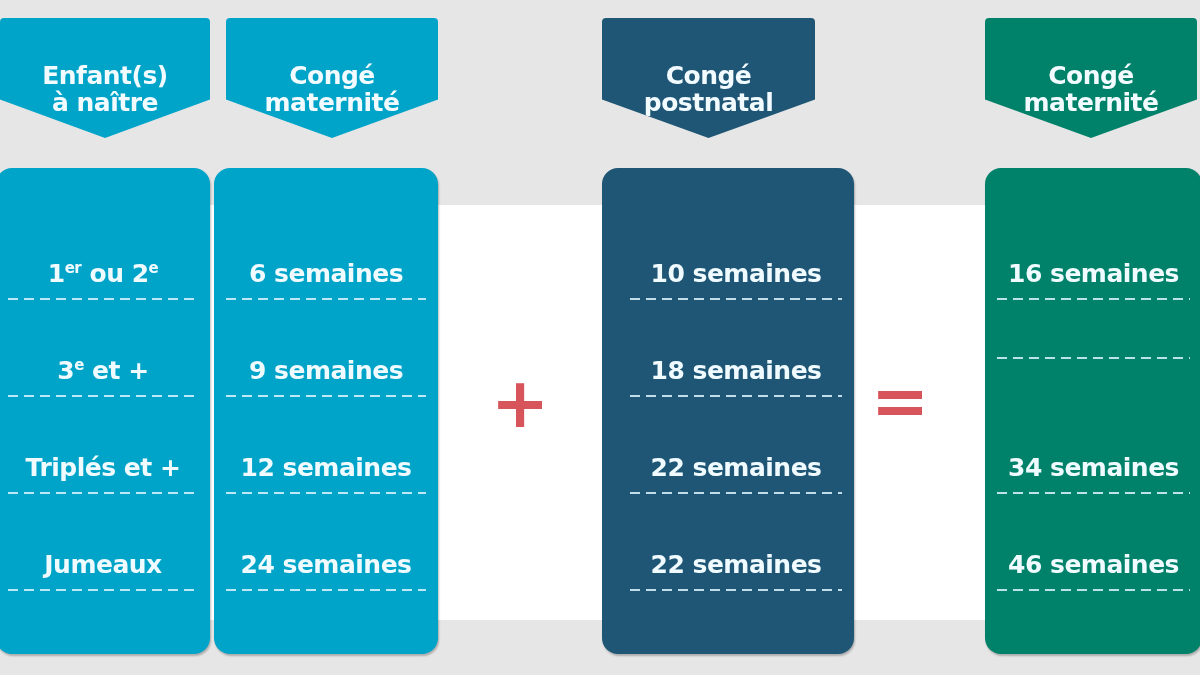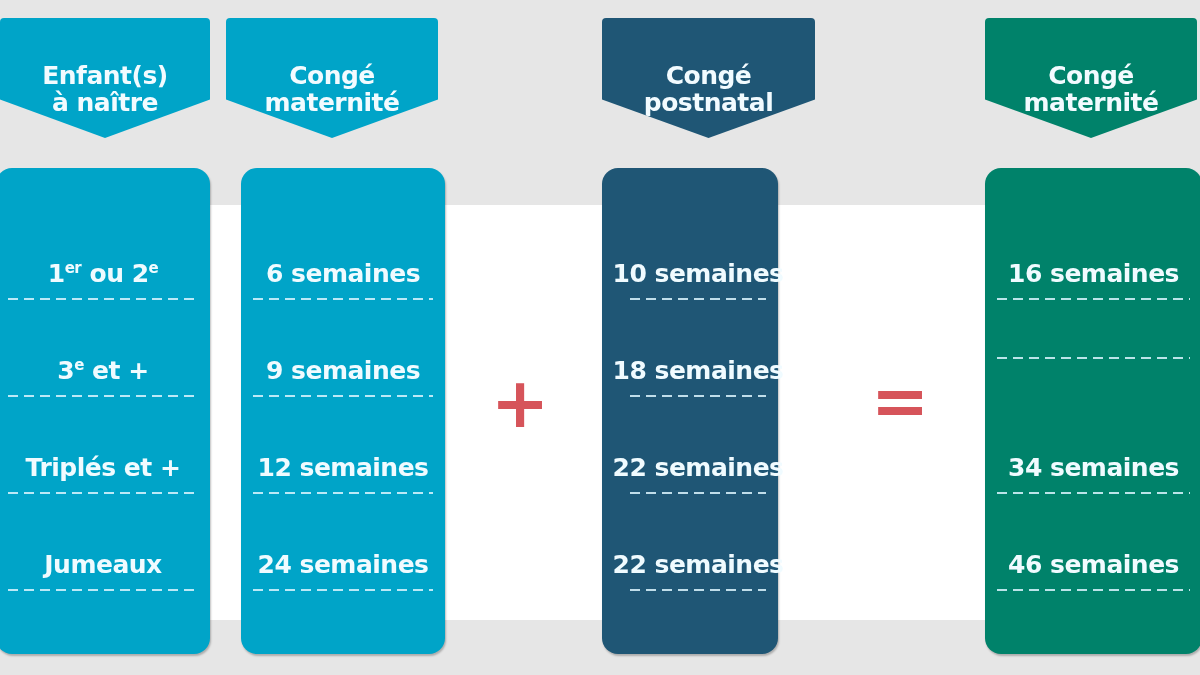--- a/index.html
+++ b/index.html
@@ -75,21 +75,21 @@
   <div class="cell">
     <div class="cell-text">Jumeaux</div>
     <div class="dash"></div>
   </div>
 </div>
 
 <div class="header c-cyan" style="left:226px; width:212px;">
   <span>Congé</span>
   <span>maternité</span>
 </div>
-<div class="box c-cyan" style="left:241px; width:204px;">
+<div class="box c-cyan" style="left:214px; width:224px;">
   <div class="cell">
     <div class="cell-text">6 semaines</div>
     <div class="dash"></div>
   </div>
   <div class="cell">
     <div class="cell-text">9 semaines</div>
     <div class="dash"></div>
   </div>
   <div class="cell">
     <div class="cell-text">12 semaines</div>
@@ -100,21 +100,21 @@
     <div class="dash"></div>
   </div>
 </div>
 
 <div class="operator" style="left:480px; top:368px;">+</div>
 
 <div class="header c-navy" style="left:602px; width:213px;">
   <span>Congé</span>
   <span>postnatal</span>
 </div>
-<div class="box c-navy" style="left:602px; width:176px;padding-left:16px;">
+<div class="box c-navy" style="left:602px; width:252px;padding-left:16px;">
   <div class="cell">
     <div class="cell-text">10 semaines</div>
     <div class="dash"></div>
   </div>
   <div class="cell">
     <div class="cell-text">18 semaines</div>
     <div class="dash"></div>
   </div>
   <div class="cell">
     <div class="cell-text">22 semaines</div>

